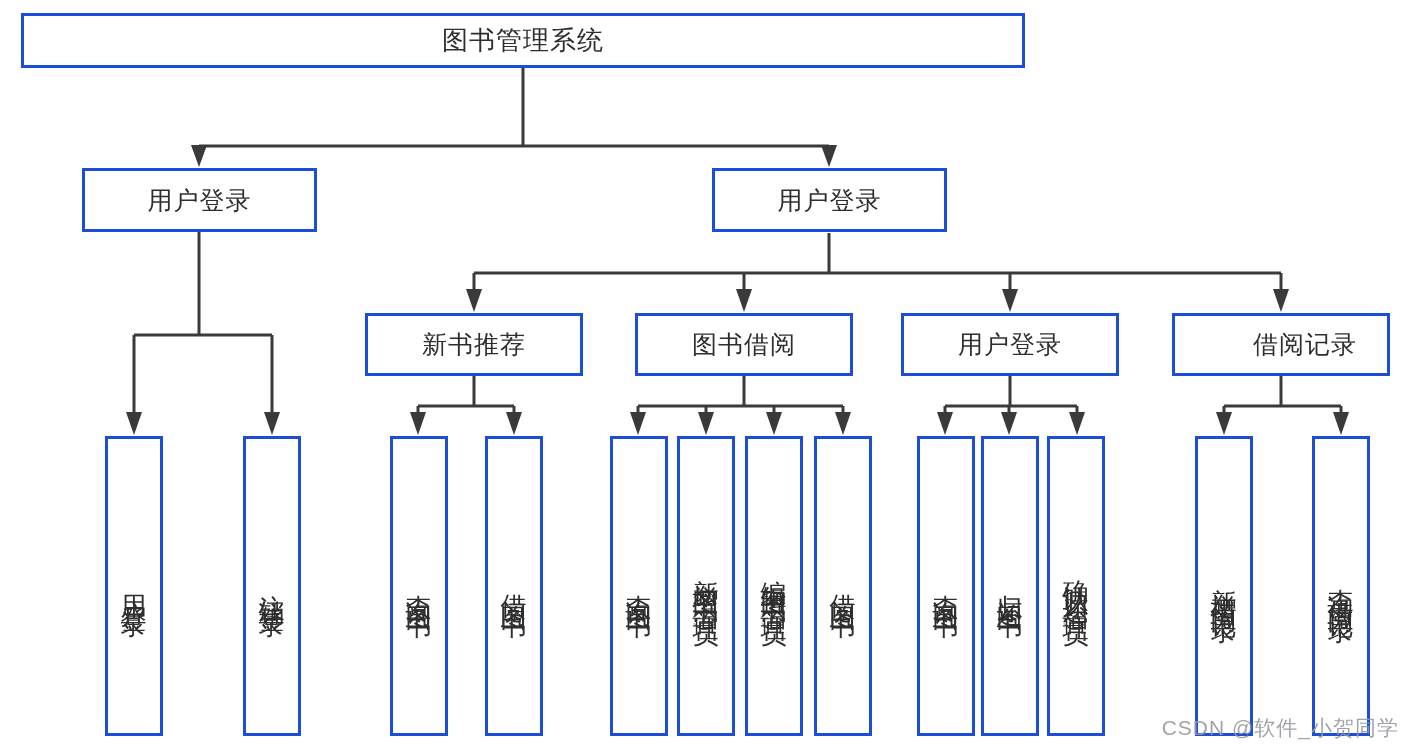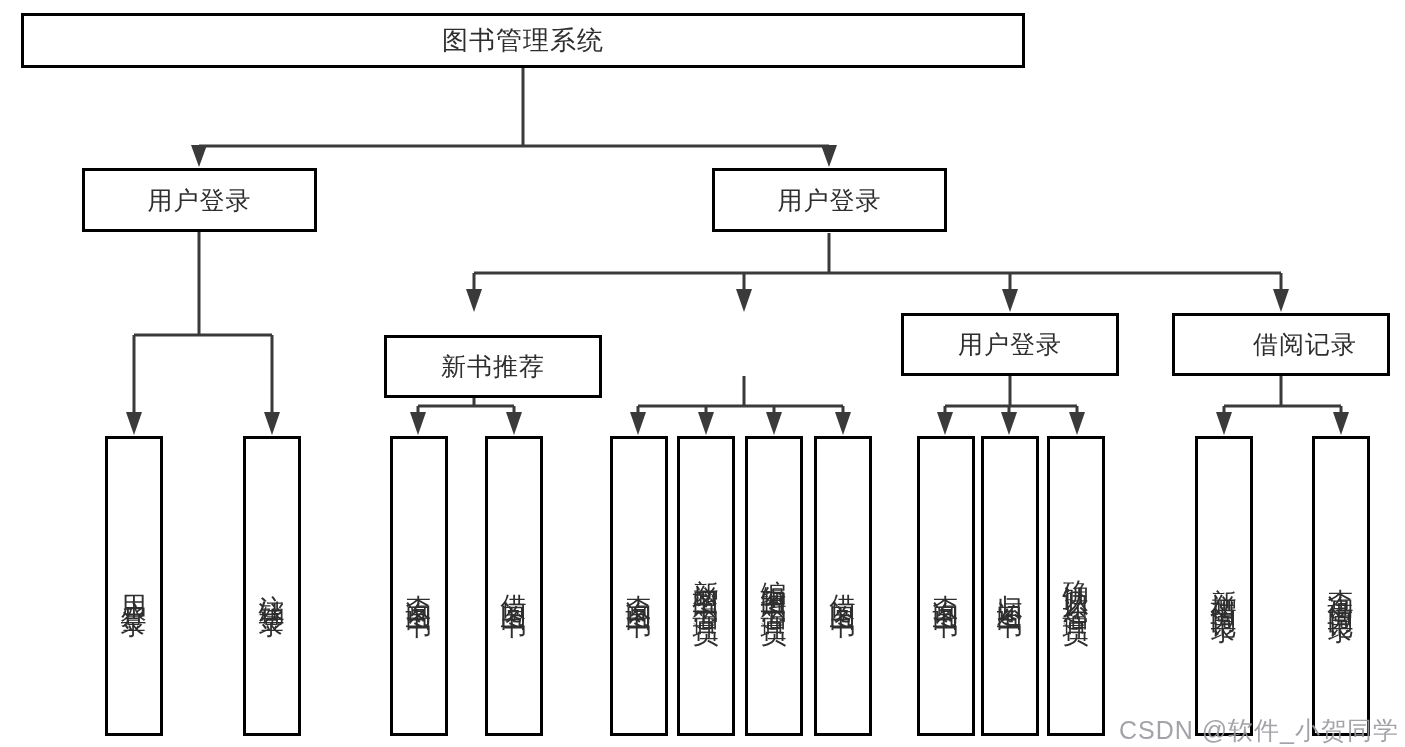--- a/index.html
+++ b/index.html
@@ -22,21 +22,21 @@
     height: 747px;
   }
   #connectors {
     position: absolute;
     left: 0; top: 0;
     z-index: 0;
   }
   .box {
     position: absolute;
     box-sizing: border-box;
-    border: 3px solid #000000;
+    border: 3px solid #1d4ed8;
     background: #ffffff;
     display: flex;
     align-items: center;
     justify-content: center;
     z-index: 1;
   }
   .hlabel {
     font-size: 25px;
     letter-spacing: 1px;
     white-space: nowrap;
@@ -51,21 +51,21 @@
     white-space: nowrap;
   }
   .leaf { width: 58px; height: 300px; top: 436px; }
   .lvl2 { width: 235px; height: 64px; top: 168px; }
   .lvl3 { width: 218px; height: 63px; top: 313px; }
   #watermark {
     position: absolute;
     right: 6px;
     top: 714px;
     z-index: 2;
-    font-size: 25px;
+    font-size: 21px;
     color: rgba(152, 152, 158, 0.9);
     letter-spacing: 1px;
     white-space: nowrap;
   }
 </style>
 </head>
 <body>
 
 <div id="stage">
 
@@ -106,22 +106,25 @@
     <span class="hlabel">图书管理系统</span>
   </div>
 
   <div class="box lvl2" style="left:82px;">
     <span class="hlabel">用户登录</span>
   </div>
   <div class="box lvl2" style="left:712px;">
     <span class="hlabel">用户登录</span>
   </div>
 
-  <div class="box lvl3" style="left:384px;margin-top:22px;">
+  <div class="box lvl3" style="left:365px;">
     <span class="hlabel">新书推荐</span>
+  </div>
+  <div class="box lvl3" style="left:635px;">
+    <span class="hlabel">图书借阅</span>
   </div>
   <div class="box lvl3" style="left:901px;">
     <span class="hlabel">用户登录</span>
   </div>
   <div class="box lvl3" style="left:1172px;padding-left:48px;">
     <span class="hlabel">借阅记录</span>
   </div>
 
   <div class="box leaf" style="left:105px;">
     <span class="vlabel">用户登录</span>

